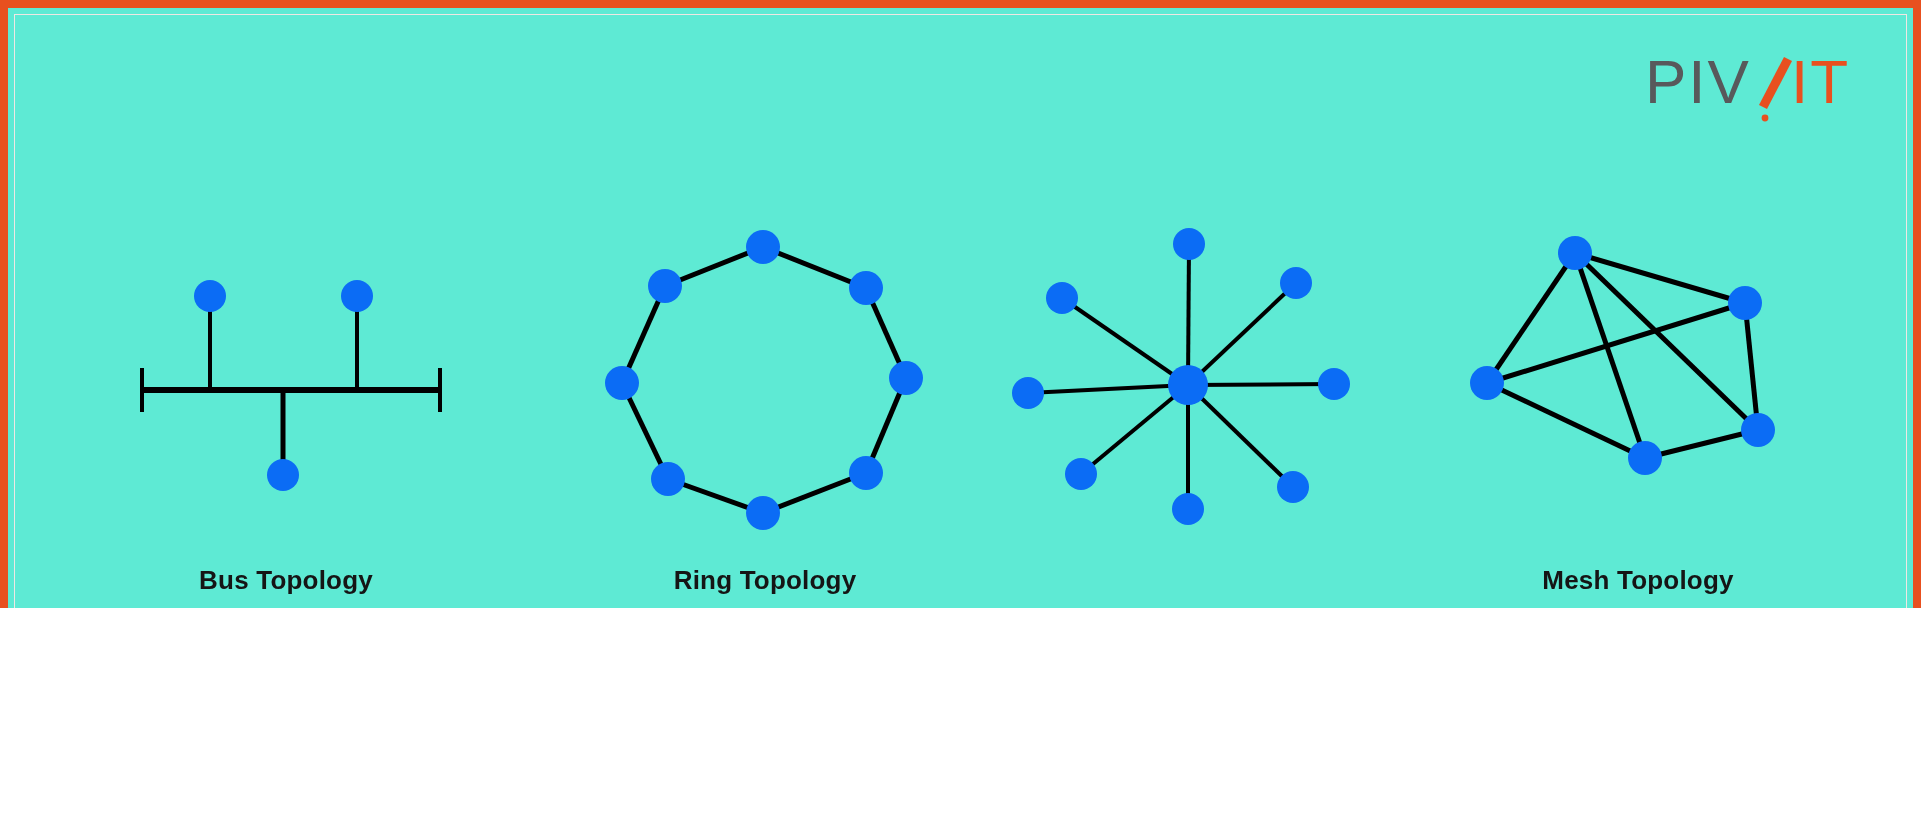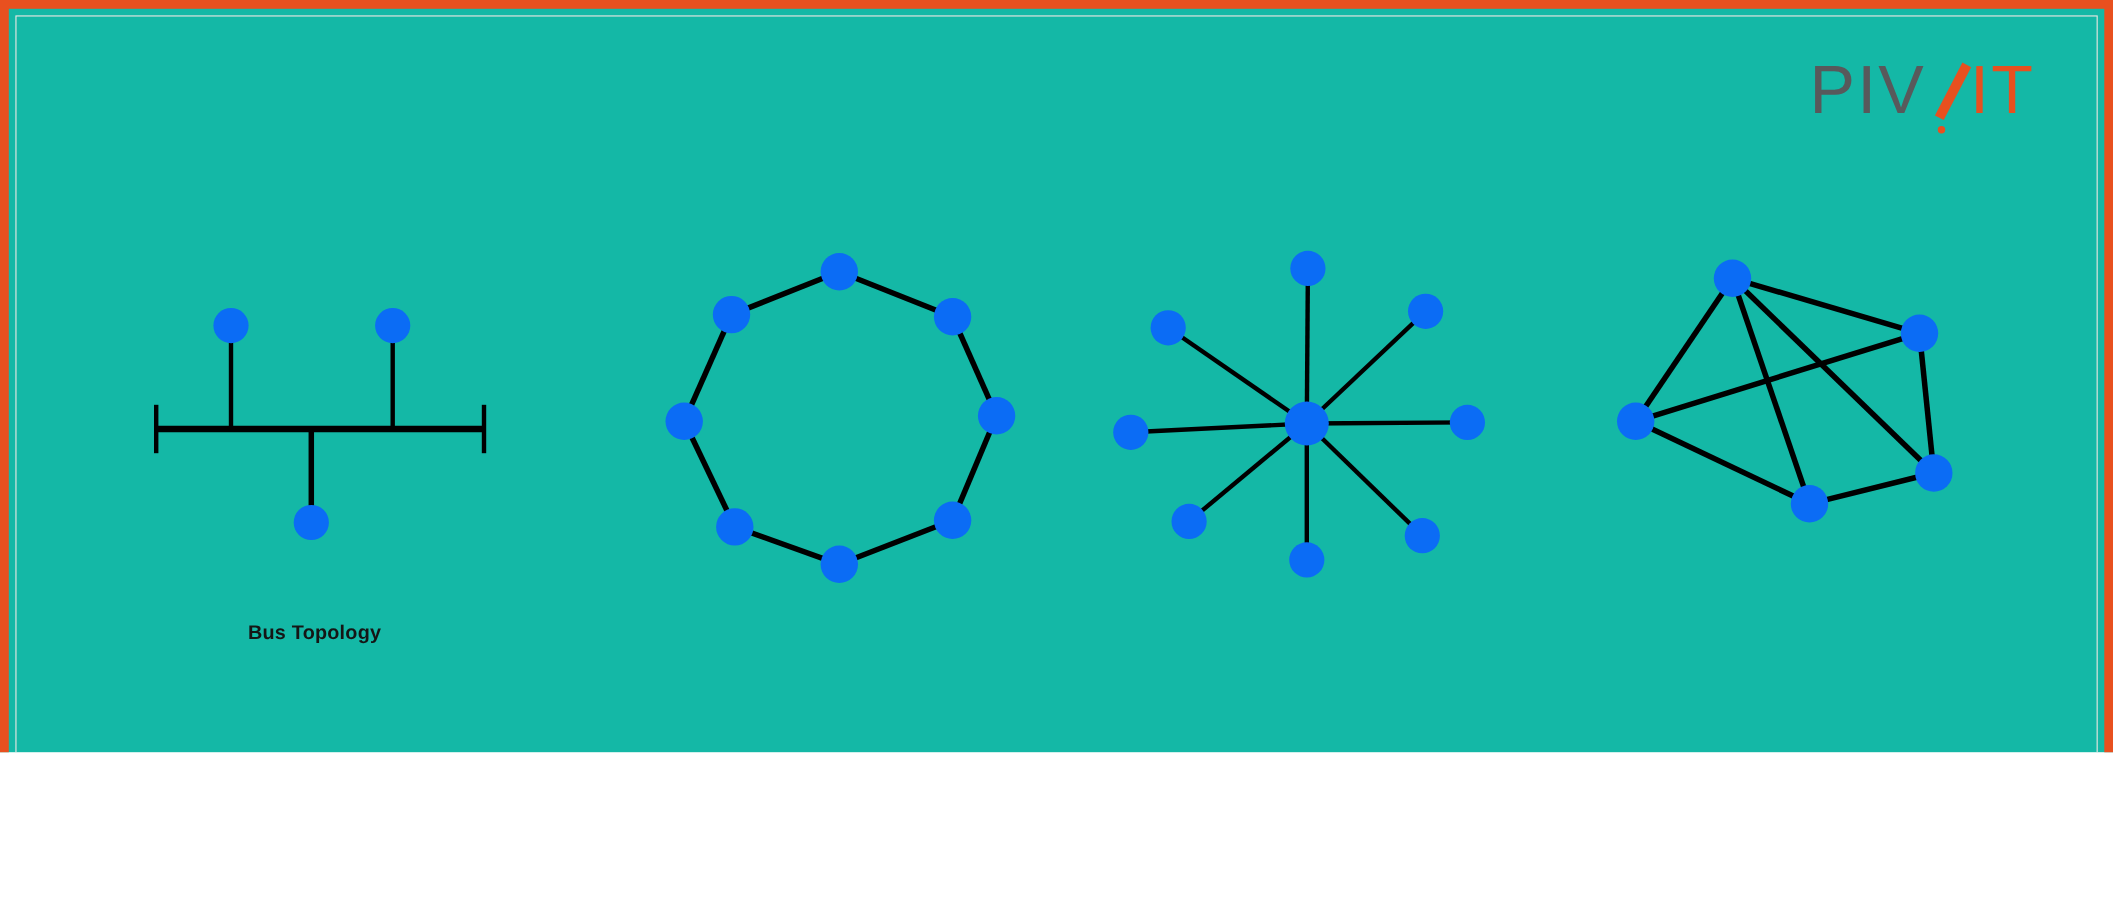--- a/index.html
+++ b/index.html
@@ -7,22 +7,22 @@
     margin: 0;
     padding: 0;
     background: #ffffff;
   }
   body {
     font-family: "Liberation Sans", sans-serif;
   }
   #page {
     position: relative;
     width: 1921px;
-    height: 684px;
-    background: #14b8a6;
+    height: 608px;
+    background: #5eead4;
     box-sizing: border-box;
     overflow: hidden;
   }
   
   #frame-border {
     position: absolute;
     left: 0; top: 0;
     width: 1921px;
     height: 816px;
     box-sizing: border-box;
@@ -43,21 +43,21 @@
     position: absolute;
     left: 0; top: 0;
     width: 1921px;
     height: 816px;
   }
   .topo-label {
     position: absolute;
     text-align: center;
     font-family: "Liberation Sans", sans-serif;
     font-weight: bold;
-    font-size: 18px;
+    font-size: 26px;
     letter-spacing: 0.2px;
     color: #151515;
     white-space: nowrap;
   }
   #logo {
     position: absolute;
     left: 1645px;
     top: 45px;
     width: 220px;
     height: 80px;
@@ -134,14 +134,16 @@
         <circle cx="1062" cy="298" r="16" fill="#0b6cf5"></circle>
         <circle cx="1575" cy="253" r="17" fill="#0b6cf5"></circle>
         <circle cx="1745" cy="303" r="17" fill="#0b6cf5"></circle>
         <circle cx="1487" cy="383" r="17" fill="#0b6cf5"></circle>
         <circle cx="1758" cy="430" r="17" fill="#0b6cf5"></circle>
         <circle cx="1645" cy="458" r="17" fill="#0b6cf5"></circle>
       </g>
   </svg>
 
   <div class="topo-label" style="left: 86px; top: 565px; width: 400px; color: rgb(21, 21, 21);">Bus Topology</div>
+  <div class="topo-label" style="left: 565px; top: 565px; width: 400px; color: rgb(21, 21, 21);">Ring Topology</div>
+  <div class="topo-label" style="left: 1438px; top: 565px; width: 400px; color: rgb(21, 21, 21);">Mesh Topology</div>
 
 </div>
 
 </body></html>

